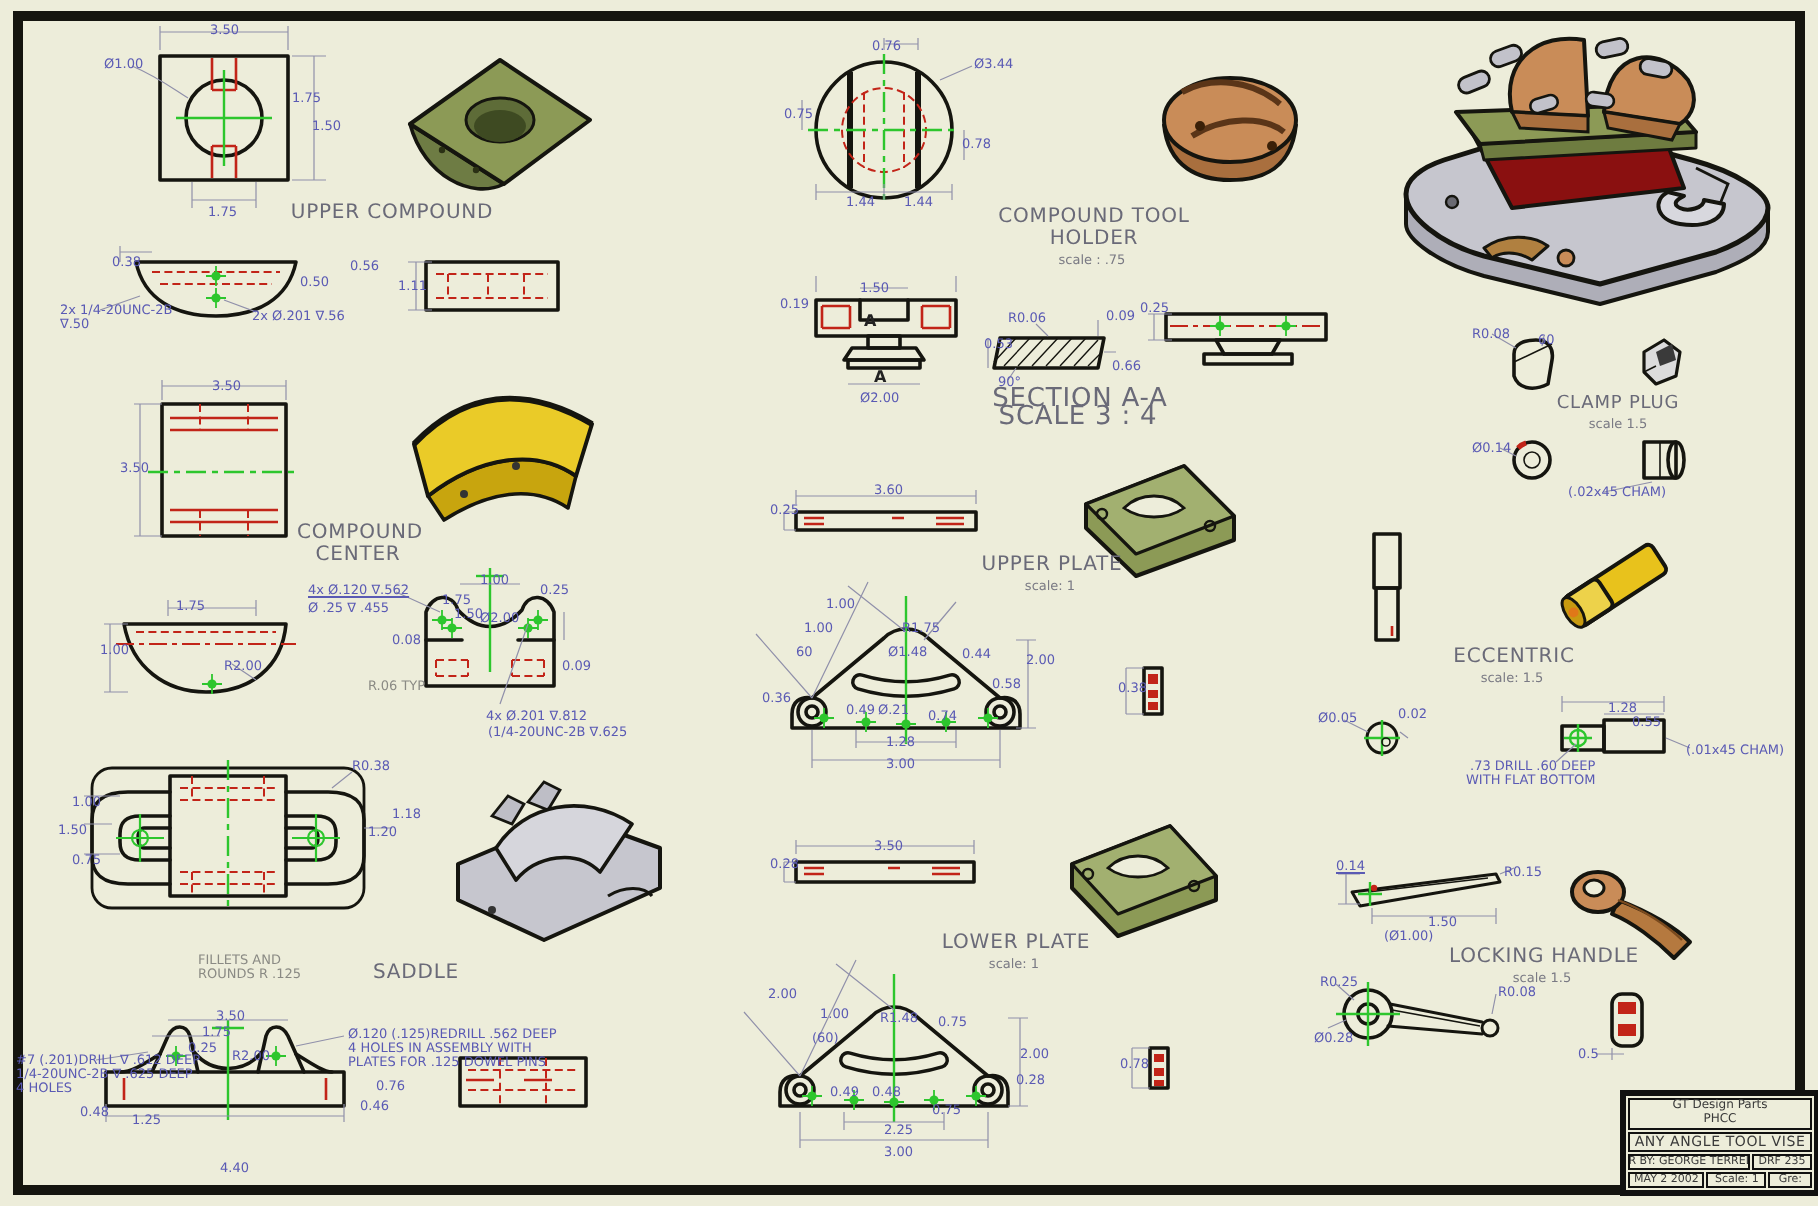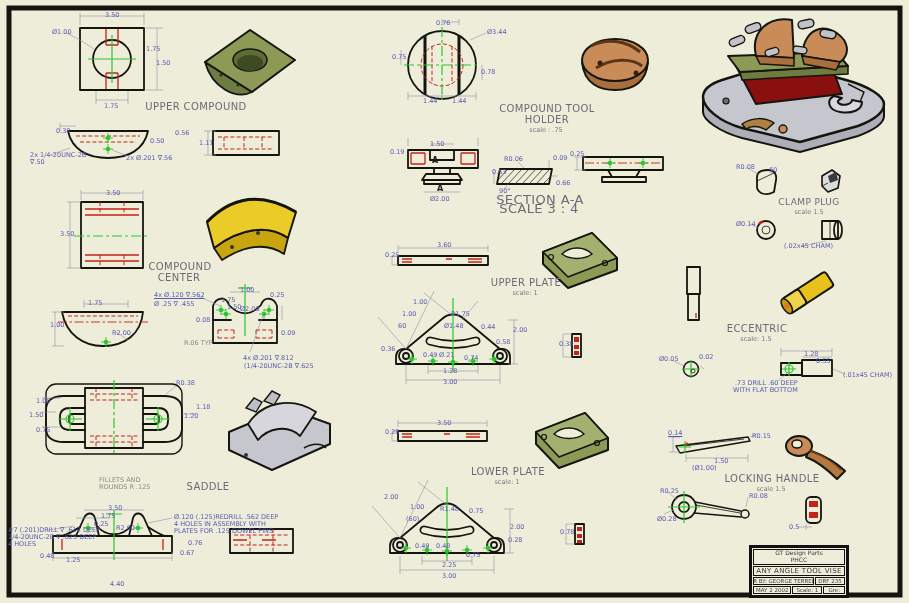--- a/index.html
+++ b/index.html
@@ -412,21 +412,21 @@
       <span class="ann" style="left: 101px; top: 513px;">1.75</span>
       <span class="ann" style="left: 94px; top: 521px;">0.25</span>
       <span class="ann" style="left: 116px; top: 525px;">R2.00</span>
       <span class="ann" style="left: 8px; top: 527px;">#7 (.201)DRILL ∇ .612 DEEP</span>
       <span class="ann" style="left: 8px; top: 534px;">1/4-20UNC-2B ∇ .625 DEEP</span>
       <span class="ann" style="left: 8px; top: 541px;">4 HOLES</span>
       <span class="ann" style="left: 174px; top: 514px;">Ø.120 (.125)REDRILL .562 DEEP</span>
       <span class="ann" style="left: 174px; top: 521px; text-align: center;">4 HOLES IN ASSEMBLY WITH</span>
       <span class="ann" style="left: 174px; top: 528px;">PLATES FOR .125 DOWEL PINS</span>
       <span class="ann" style="left: 188px; top: 540px;">0.76</span>
-      <span class="ann" style="left: 180px; top: 550px;">0.67</span>
+      <span class="ann" style="left: 180px; top: 550px;">0.46</span>
       <span class="ann" style="left: 40px; top: 553px;">0.48</span>
       <span class="ann" style="left: 66px; top: 557px;">1.25</span>
       <span class="ann" style="left: 110px; top: 565px; margin-top: 16px;">4.40</span>
     </div>
 <div class="annlayer">
       <span class="ann" style="left: 436px; top: 20px;">0.76</span>
       <span class="ann" style="left: 487px; top: 29px;">Ø3.44</span>
       <span class="ann" style="left: 392px; top: 54px;">0.75</span>
       <span class="ann" style="left: 481px; top: 69px;">0.78</span>
       <span class="ann" style="left: 423px; top: 98px;">1.44</span>
@@ -518,21 +518,21 @@
 <div class="psub" style="left:525px;top:289px">scale: 1</div>
 <div class="ptitle" style="left:508px;top:466px">LOWER PLATE</div>
 <div class="psub" style="left:507px;top:478px">scale: 1</div>
 <div class="ptitle" style="left:809px;top:197px;font-size:9px">CLAMP PLUG</div>
 <div class="psub" style="left:809px;top:208px">scale 1.5</div>
 <div class="ptitle" style="left:757px;top:323px">ECCENTRIC</div>
 <div class="psub" style="left:756px;top:335px">scale: 1.5</div>
 <div class="ptitle" style="left:772px;top:473px">LOCKING HANDLE</div>
 <div class="psub" style="left:771px;top:485px">scale 1.5</div>
 
-<div class="tblock" style="left:749px;top:545px;width:100px;height:53px">
+<div class="tblock" style="left:810px;top:545px;width:100px;height:53px">
   <div class="tb-row tb-company">
     <div>GT Design Parts</div>
     <div>PHCC</div>
   </div>
   <div class="tb-row tb-title">ANY ANGLE TOOL VISE</div>
   <div class="tb-split">
     <div class="tb-cell" style="flex:2.1">DR BY: GEORGE TERRELL</div>
     <div class="tb-cell" style="flex:1">DRF 235</div>
   </div>
   <div class="tb-split">

